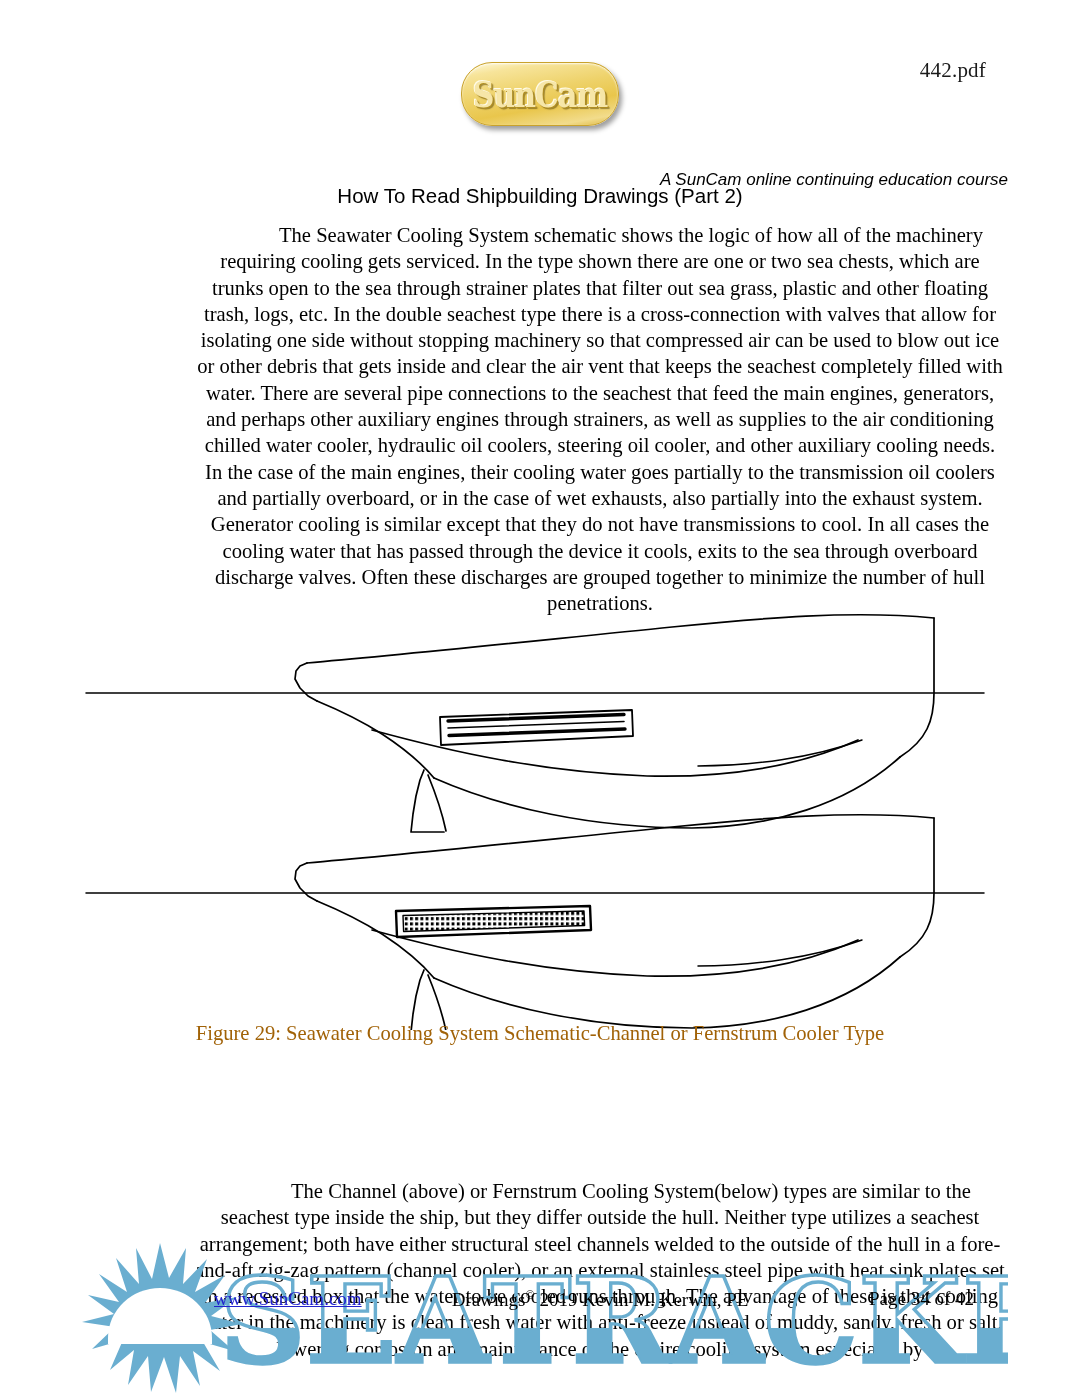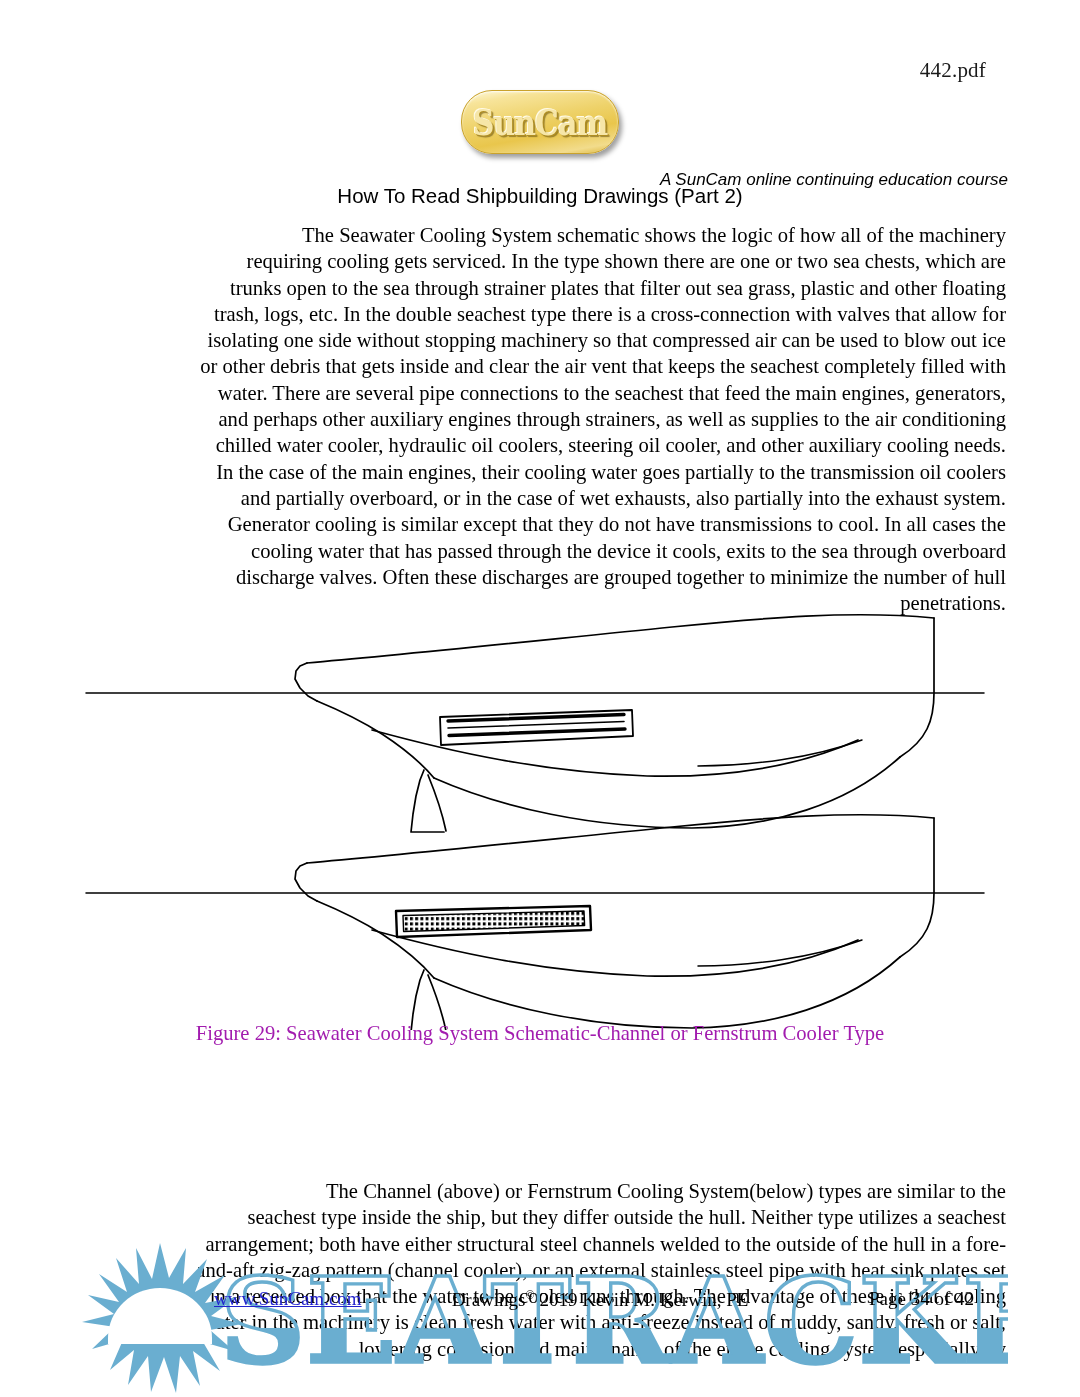--- a/index.html
+++ b/index.html
@@ -46,21 +46,20 @@
     position: relative;
     width: 156px;
     height: 62px;
     border-radius: 31px;
     background: linear-gradient(170deg,#fffbe0 0%, #f7e49a 16%, #eed26a 44%, #e9c64c 66%, #f2dc8c 88%, #dcb53c 100%);
     box-shadow: 3px 4px 5px rgba(0,0,0,0.38), inset 0 1px 2px rgba(255,255,255,0.85);
     border: 1px solid #c9a22c;
     display: flex;
     align-items: center;
     justify-content: center;
-    margin-top: 28px;
   }
   .suncam-logo-text {
     font-family: "DejaVu Serif", serif;
     font-weight: bold;
     font-size: 30px;
     letter-spacing: -1px;
     color: #f6e6a8;
     text-shadow:
       1px 1px 0 #b08e22,
       2px 2px 1px rgba(90,70,10,0.55),
@@ -89,21 +88,21 @@
   }
 
   
   .body-para {
     position: absolute;
     left: 122px;
     width: 812px;
     font-family: "Liberation Serif", serif;
     font-size: 20.6px;
     line-height: 26.3px;
-    text-align: right;
+    text-align: center;
     color: #000;
   }
   .body-para .indent { display: inline-block; width: 62px; }
   #para-1 { top: 222px; }
   #para-2 { top: 1138px; margin-top: 40px; }
 
   
   #figure-block {
     position: absolute;
     top: 600px;
@@ -111,21 +110,21 @@
     width: 1080px;
     height: 430px;
   }
   #figure-caption {
     position: absolute;
     top: 1022px;
     left: 0; right: 0;
     text-align: center;
     font-family: "Liberation Serif", serif;
     font-size: 20.6px;
-    color: #a21caf;
+    color: #a16207;
   }
 
   
   #footer {
     position: absolute;
     top: 1288px;
     left: 122px;
     width: 812px;
     height: 30px;
     font-family: "Liberation Serif", serif;

